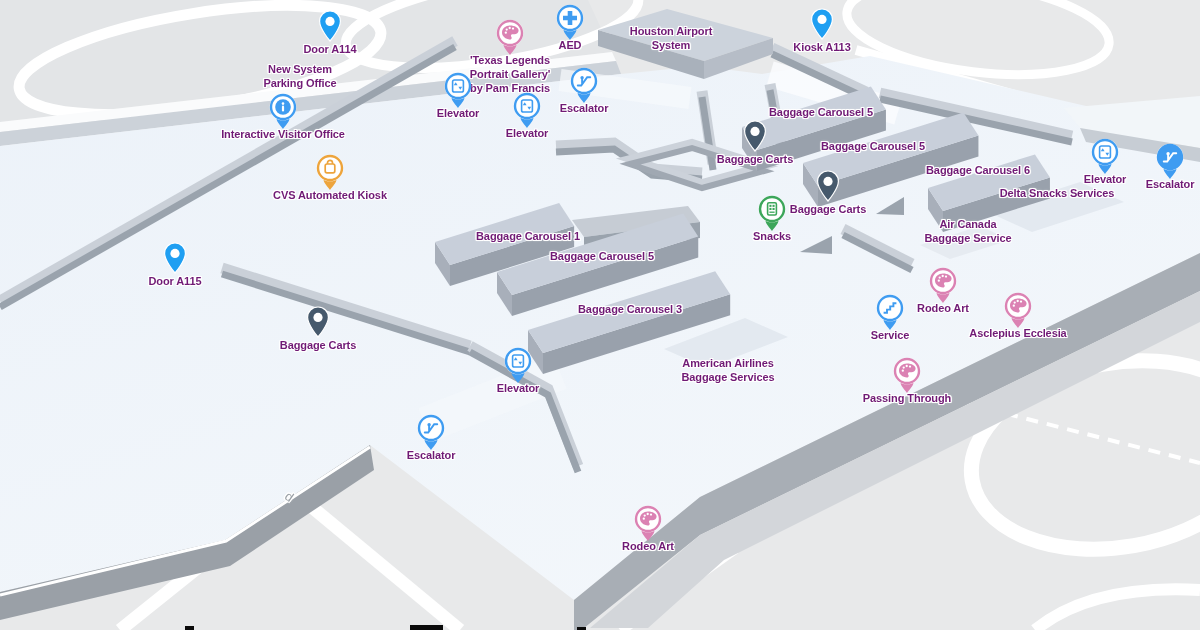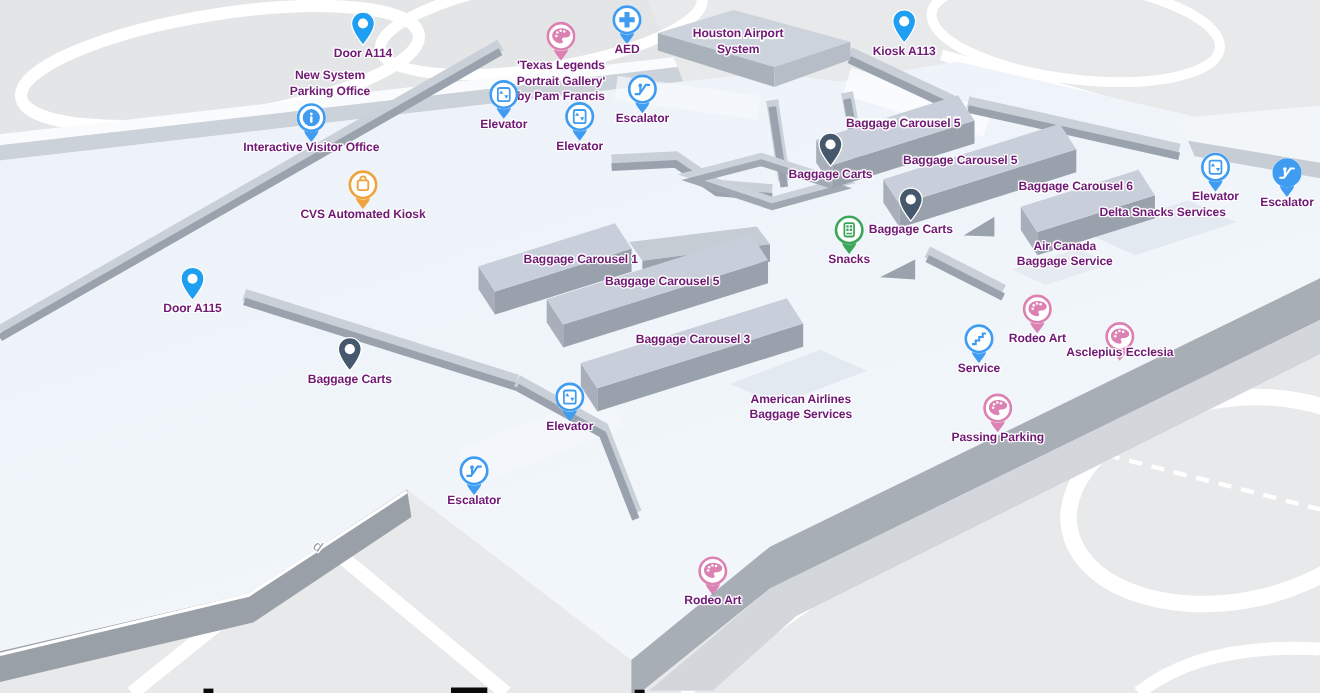--- a/index.html
+++ b/index.html
@@ -374,36 +374,36 @@
             <path d="M15 37c-2.2-2.8-6.4-7.6-6.4-10h12.8C21.4 29.4 17.2 34.2 15 37z" fill="#db82b3"></path>
             <circle cx="15" cy="15" r="13.3" fill="#fff"></circle>
             <circle cx="15" cy="15" r="12" fill="#fff" stroke="#db82b3" stroke-width="2.4"></circle>
             <path d="M15 7.6c-4.5 0-8 3-8 6.9 0 3.8 3.5 6.9 8 6.9 1 0 1.7-.7 1.7-1.5 0-.4-.2-.8-.4-1.1-.3-.3-.4-.7-.4-1.1 0-.8.7-1.5 1.6-1.5h1.8c2.4 0 4.3-1.7 4.3-3.8C23.6 9.9 19.7 7.6 15 7.6z" fill="#db82b3"></path>
             <circle cx="11.7" cy="11.6" r="1.15" fill="#fff"></circle>
             <circle cx="14.7" cy="10" r="1.15" fill="#fff"></circle>
             <circle cx="18" cy="10.6" r="1.15" fill="#fff"></circle>
             <circle cx="10.8" cy="14.7" r="1.15" fill="#fff"></circle>
           </svg>
         </span>
-        <span class="poi-label" style="top: 8px;">Asclepius Ecclesia</span>
+        <span class="poi-label" style="top: 20px;">Asclepius Ecclesia</span>
       </div>
       <div class="poi" style="left: 907px; top: 371px;">
         <span class="icon" style="left: -15px; top: -15px;">
           <svg width="30" height="38" viewBox="0 0 30 38">
             <path d="M15 37c-2.2-2.8-6.4-7.6-6.4-10h12.8C21.4 29.4 17.2 34.2 15 37z" fill="#db82b3"></path>
             <circle cx="15" cy="15" r="13.3" fill="#fff"></circle>
             <circle cx="15" cy="15" r="12" fill="#fff" stroke="#db82b3" stroke-width="2.4"></circle>
             <path d="M15 7.6c-4.5 0-8 3-8 6.9 0 3.8 3.5 6.9 8 6.9 1 0 1.7-.7 1.7-1.5 0-.4-.2-.8-.4-1.1-.3-.3-.4-.7-.4-1.1 0-.8.7-1.5 1.6-1.5h1.8c2.4 0 4.3-1.7 4.3-3.8C23.6 9.9 19.7 7.6 15 7.6z" fill="#db82b3"></path>
             <circle cx="11.7" cy="11.6" r="1.15" fill="#fff"></circle>
             <circle cx="14.7" cy="10" r="1.15" fill="#fff"></circle>
             <circle cx="18" cy="10.6" r="1.15" fill="#fff"></circle>
             <circle cx="10.8" cy="14.7" r="1.15" fill="#fff"></circle>
           </svg>
         </span>
-        <span class="poi-label" style="top: 20px;">Passing Parking</span>
+        <span class="poi-label" style="top: 20px;">Passing Through</span>
       </div>
       <div class="poi" style="left: 518px; top: 361px;">
         <span class="icon" style="left: -15px; top: -15px;">
           <svg width="30" height="38" viewBox="0 0 30 38">
             <path d="M15 37c-2.2-2.8-6.4-7.6-6.4-10h12.8C21.4 29.4 17.2 34.2 15 37z" fill="#3f9cf1"></path>
             <circle cx="15" cy="15" r="13.3" fill="#fff"></circle>
             <circle cx="15" cy="15" r="12" fill="#fff" stroke="#3f9cf1" stroke-width="2.4"></circle>
             <rect x="9.6" y="9" width="10.8" height="12" rx="1.8" fill="none" stroke="#3f9cf1" stroke-width="1.6"></rect>
             <path d="M12.7 11.2 L14.6 14.3 H10.8 Z" fill="#3f9cf1"></path>
             <path d="M17.3 18.8 L15.4 15.7 H19.2 Z" fill="#3f9cf1"></path>

